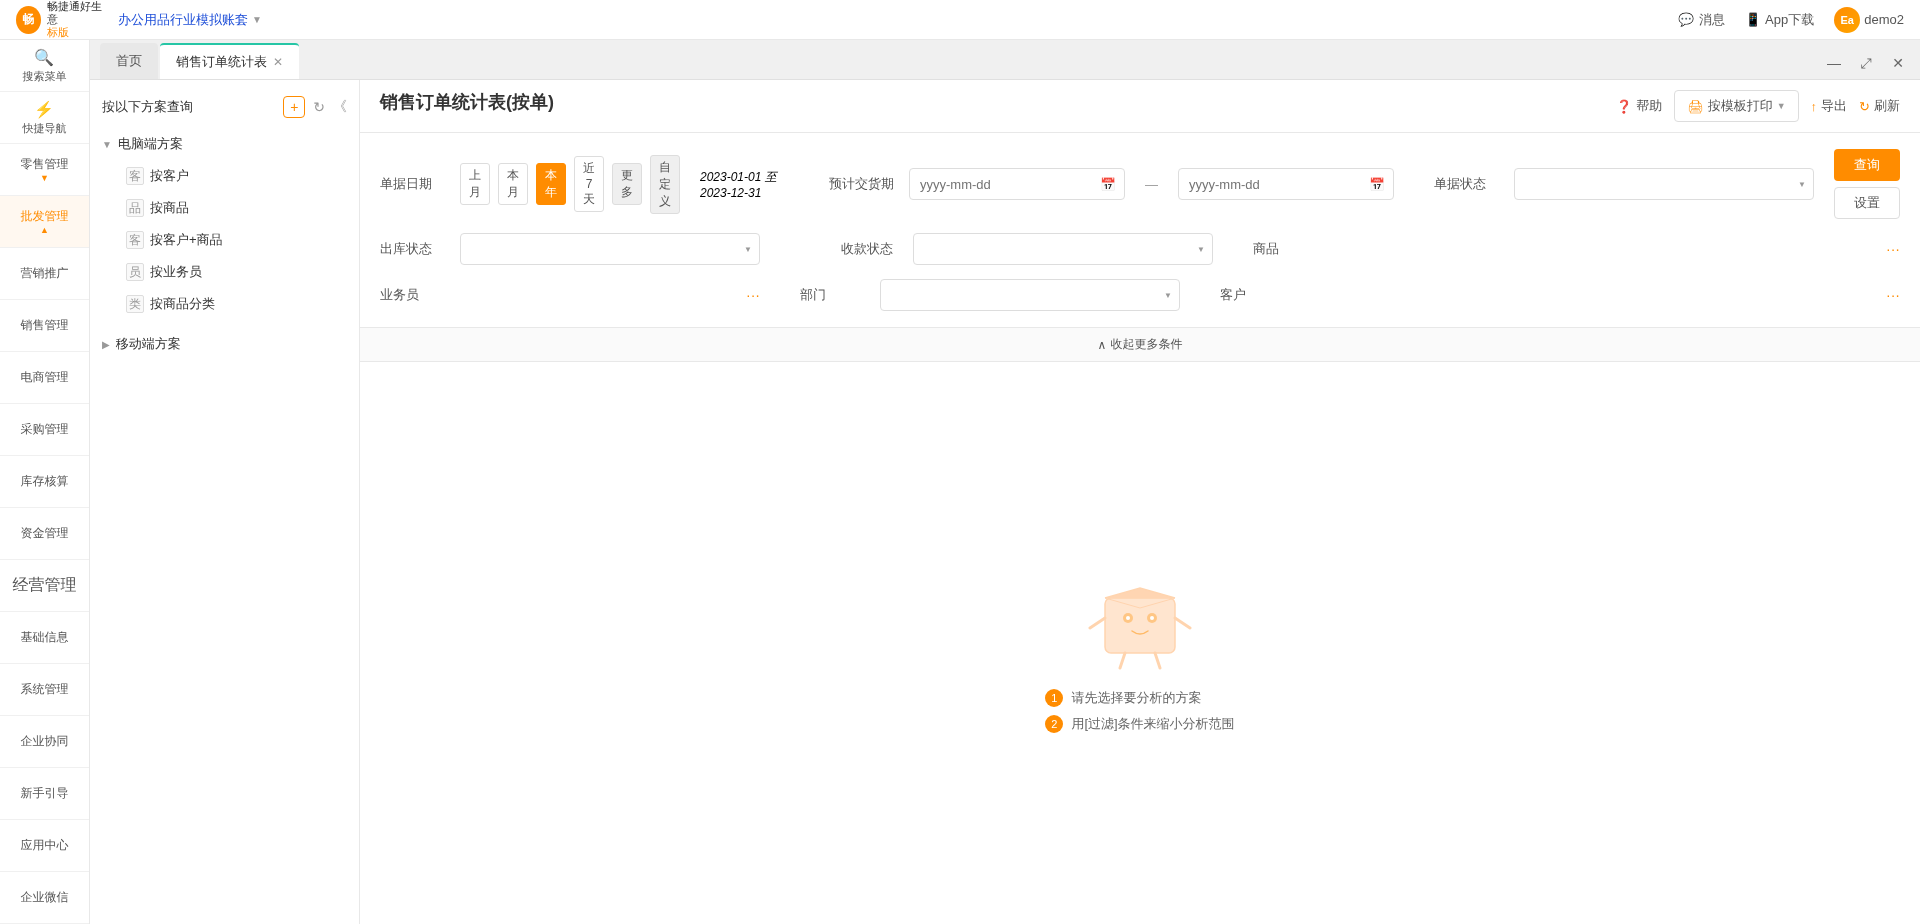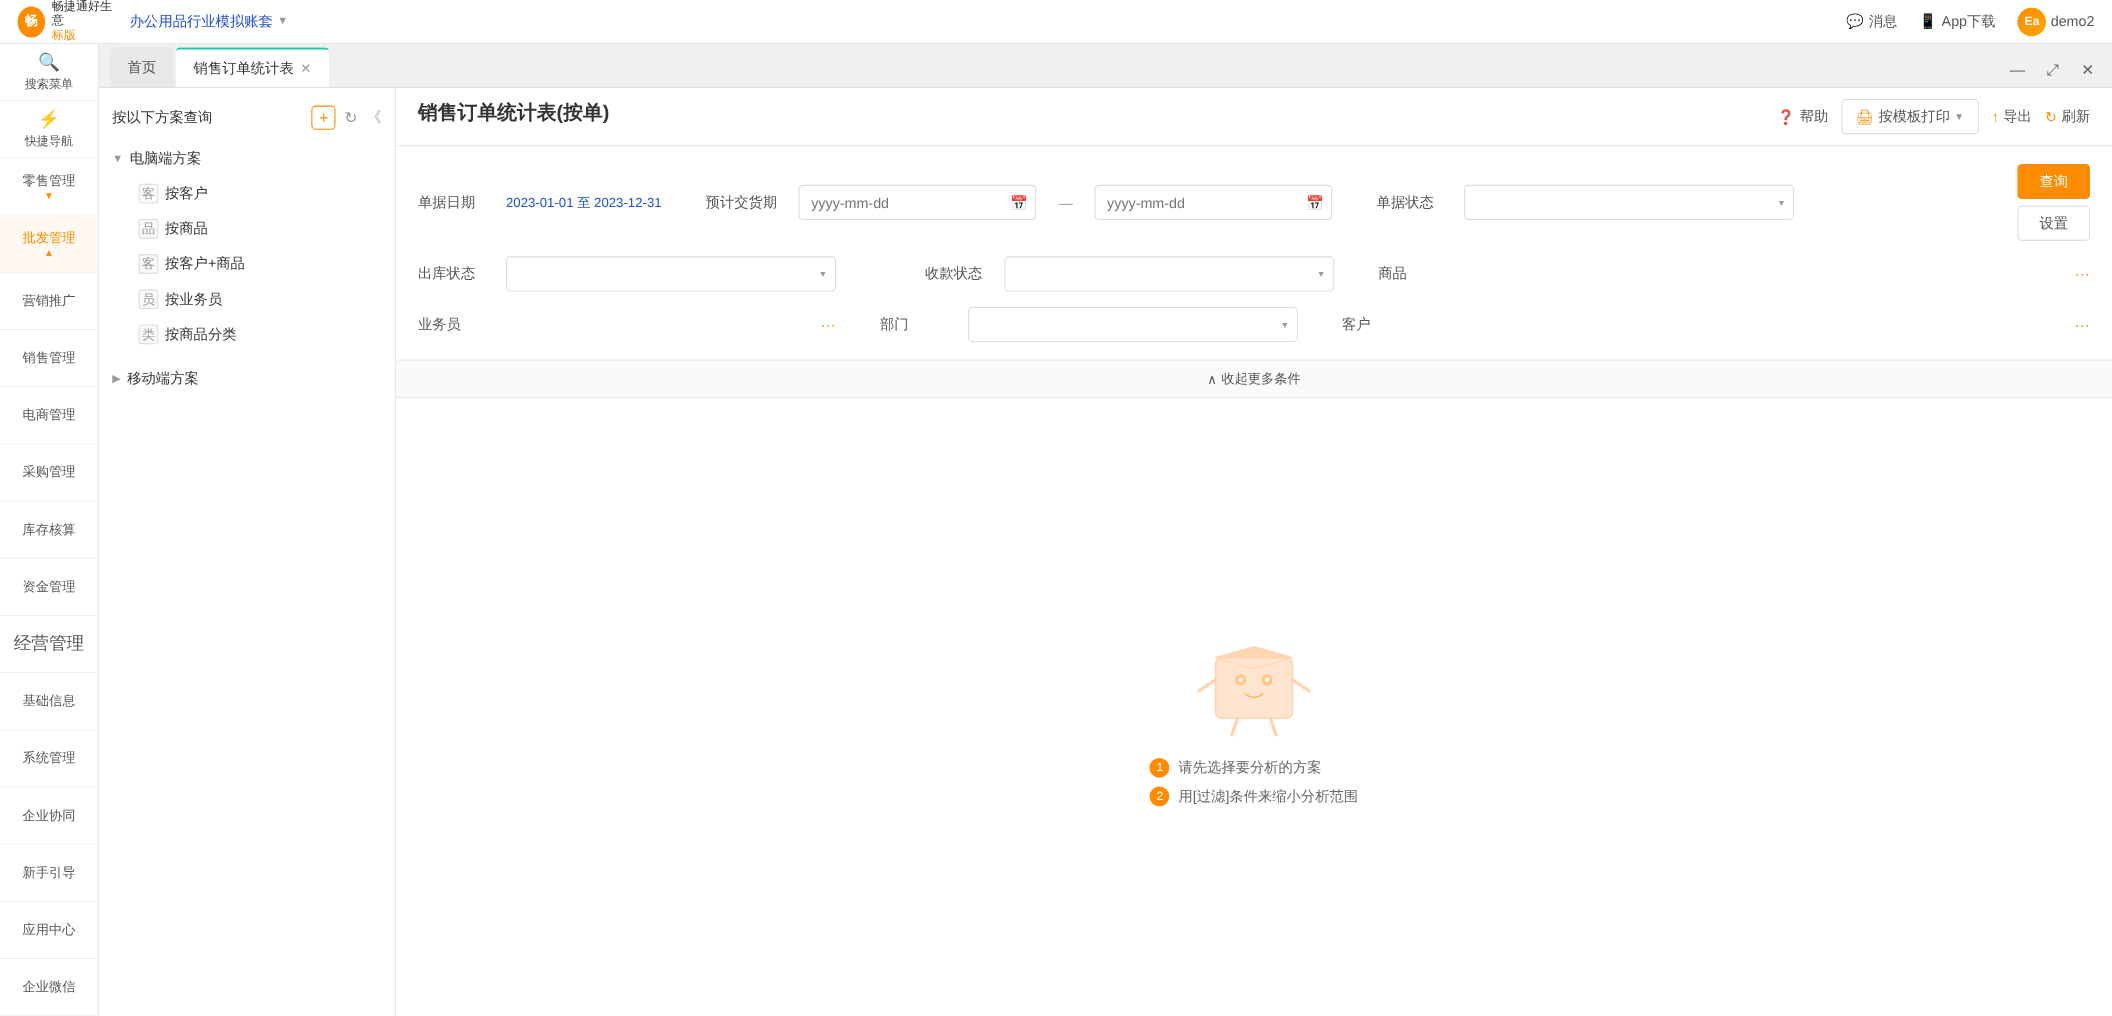--- a/index.html
+++ b/index.html
@@ -358,21 +358,22 @@
       color: #555;
       background: #fff;
     }
     .date-btn.active {
       background: #ff8c00;
       color: #fff;
       border-color: #ff8c00;
     }
     .date-range {
       font-size: 12px;
-      color: #1d4ed8;
+      color: #000000;
+      font-style: italic;
     }
     .filter-input {
       height: 32px;
       border: 1px solid #ddd;
       border-radius: 4px;
       padding: 0 10px;
       font-size: 13px;
       color: #333;
       outline: none;
       background: #fff;
@@ -698,20 +699,28 @@
               <span style="color:#ff8c00;">↻</span>
               <span>刷新</span>
             </div>
           </div>
         </div>
 
         <div class="filter-area">
 
           <div class="filter-row">
             <span class="filter-label">单据日期</span>
+            <div class="date-filter">
+              <button class="date-btn">上月</button>
+              <button class="date-btn">本月</button>
+              <button class="date-btn active">本年</button>
+              <button class="date-btn">近7天</button>
+              <button class="more-btn">更多</button>
+              <button class="custom-btn">自定义</button>
+            </div>
             <span class="date-range">2023-01-01 至 2023-12-31</span>
 
             <span class="filter-label" style="margin-left:20px;">预计交货期</span>
             <div class="input-with-icon">
               <input class="filter-input date-input" type="text" placeholder="yyyy-mm-dd" style="">
               <span class="cal-icon">📅</span>
             </div>
             <span class="date-separator">—</span>
             <div class="input-with-icon">
               <input class="filter-input date-input" type="text" placeholder="yyyy-mm-dd" style="">

